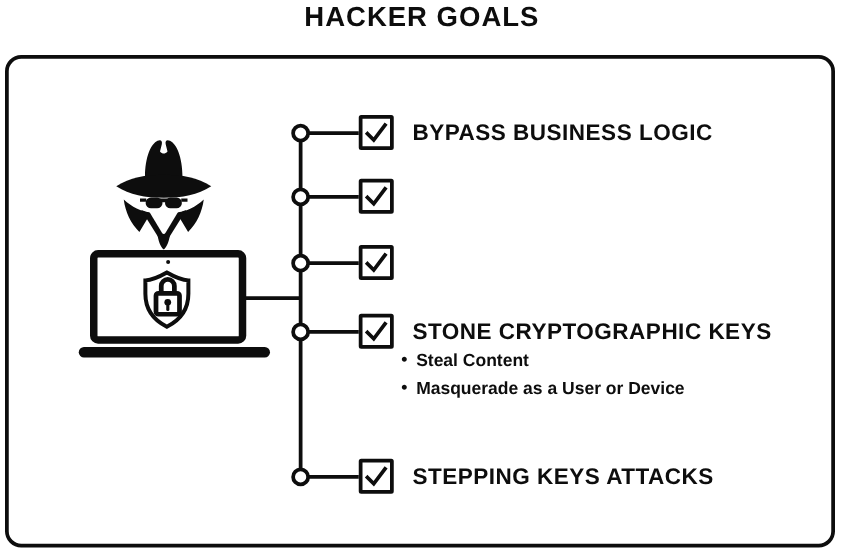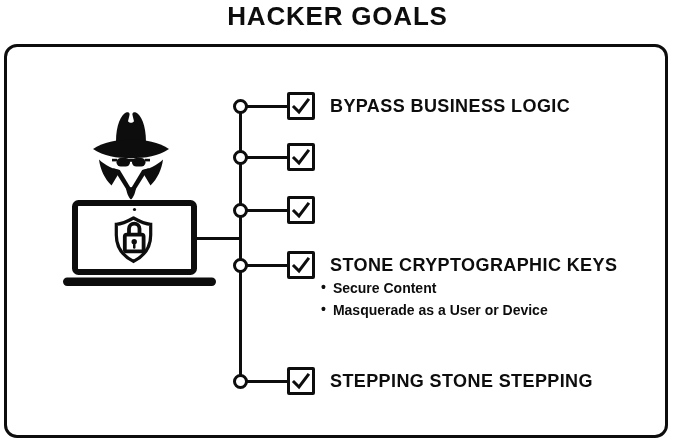--- a/index.html
+++ b/index.html
@@ -2,21 +2,21 @@
 <html><head>
 <meta charset="utf-8">
 <style>
   html,body{margin:0;padding:0;background:#ffffff;}
   .stage{
     position:relative;width:675px;height:443px;background:#ffffff;overflow:hidden;
     font-family:"Liberation Sans",sans-serif;color:#0d0d0d;
   }
   .title{
     position:absolute;top:1px;left:0;width:675px;text-align:center;
-    font-size:26px;font-weight:bold;letter-spacing:0.8px;color:#0d0d0d;
+    font-size:22px;font-weight:bold;letter-spacing:0.8px;color:#0d0d0d;
   }
   .panel{
     position:absolute;left:4px;top:44px;width:664px;height:394px;
     box-sizing:border-box;border:3px solid #0d0d0d;border-radius:13px;background:#ffffff;
   }
   .illustration{position:absolute;left:55px;top:108px;width:170px;height:182px;}
   .line{position:absolute;background:#0d0d0d;}
   .spine{left:239px;top:105px;width:3px;height:277px;}
   .laptop-connector{left:196px;top:237px;width:45px;height:3px;}
   .h-connector{left:247px;width:40px;height:3px;}
@@ -120,24 +120,24 @@
       </svg>
   </div>
   <div class="checkbox" style="top:367px">
     <svg width="22" height="22" viewBox="0 0 22 22">
         <polyline points="4,12 9,17 18,5" fill="none" stroke="#0d0d0d" stroke-width="3" stroke-linecap="square"></polyline>
       </svg>
   </div>
 
   <div class="goal-label" style="top:94px">BYPASS BUSINESS LOGIC</div>
   <div class="goal-label" style="top:253px">STONE CRYPTOGRAPHIC KEYS</div>
-  <div class="goal-label" style="top:369px">STEPPING STONE STEPPING</div>
+  <div class="goal-label" style="top:369px">STEPPING KEYS ATTACKS</div>
 
   <div class="sub-list">
     <div class="sub-item">
-      <span class="bullet">•</span><span>Secure Content</span>
+      <span class="bullet">•</span><span>Steal Content</span>
     </div>
     <div class="sub-item">
       <span class="bullet">•</span><span>Masquerade as a User or Device</span>
     </div>
   </div>
 
 </div>
 
 </body></html>

